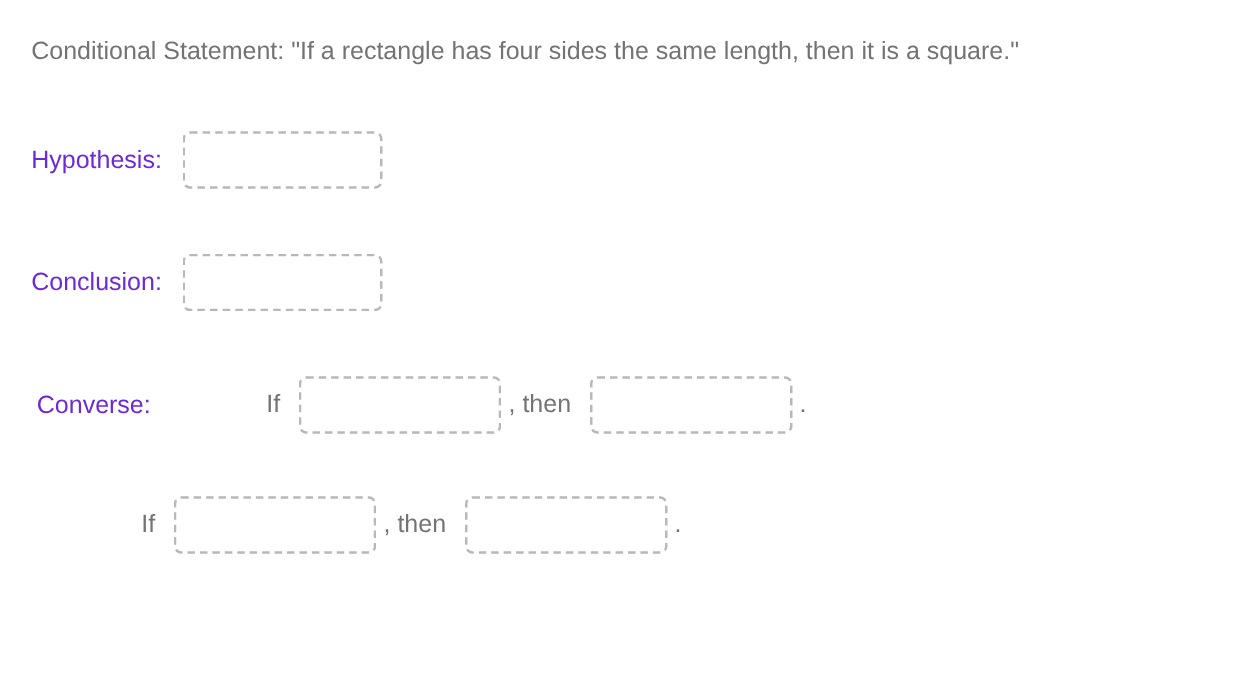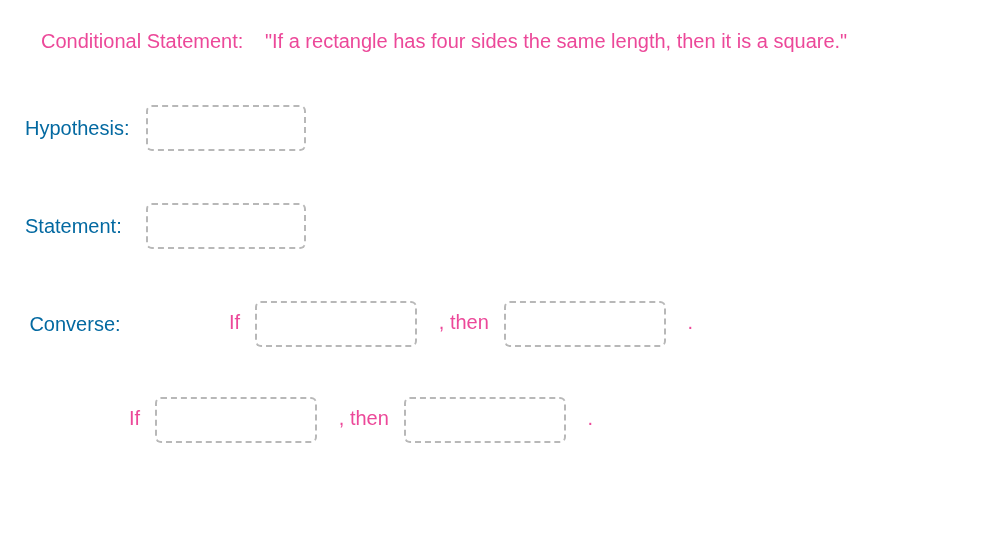--- a/index.html
+++ b/index.html
@@ -23,42 +23,41 @@
     .field-row {
       display: flex;
       align-items: center;
       margin-bottom: 48px;
       min-height: 50px;
     }
     .field-row.compound {
       margin-bottom: 46px;
     }
     .label {
-      color: #0369a1;
+      color: #6d28d9;
       font-weight: 400;
       white-space: nowrap;
     }
     .drop {
       display: inline-block;
       border: 2px dashed #b8b8b8;
       border-radius: 6px;
       background: transparent;
       vertical-align: middle;
     }
     .drop.small {
       width: 160px;
       height: 46px;
     }
     .drop.clause {
       width: 162px;
       height: 46px;
     }
     .text {
-      color: #ec4899;
-      margin-left: 16px;
+      color: #737373;
     }
     .compound .label {
       min-width: 100px;
       text-align: center;
     }
     .compound-text {
       margin-left: 88px;
     }
     .hypo-label {
       min-width: 115px;
@@ -72,21 +71,21 @@
   <span class="text">"If a rectangle has four sides the same length, then it is a square."</span>
 </div>
 
 <div class="field-row">
   <span class="label hypo-label">Hypothesis:</span>
   <span style="width:6px"></span>
   <span class="drop small"></span>
 </div>
 
 <div class="field-row">
-  <span class="label hypo-label">Statement:</span>
+  <span class="label hypo-label">Conclusion:</span>
   <span style="width:6px"></span>
   <span class="drop small"></span>
 </div>
 
 <div class="field-row compound">
   <span class="label">Converse:</span>
   <span class="compound-text">
     <span class="text">If</span>
     <span style="display:inline-block;width:4px"></span>
     <span class="drop clause"></span>

